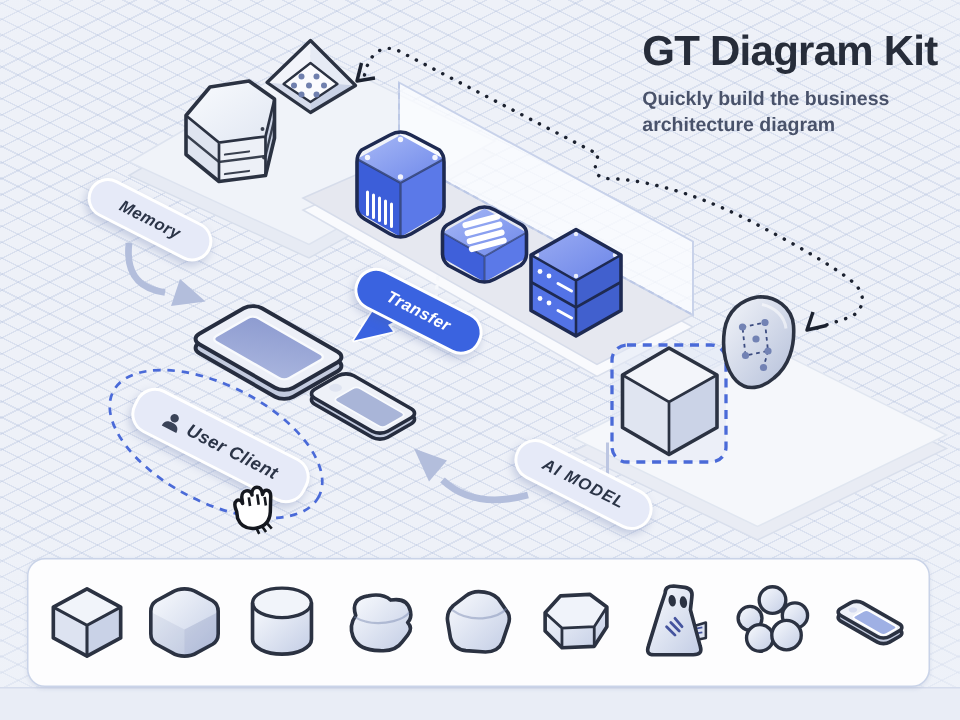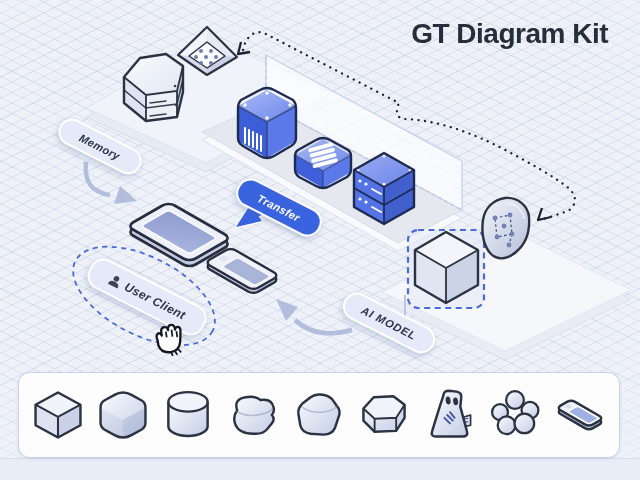--- a/index.html
+++ b/index.html
@@ -9,21 +9,21 @@
     background-color:#eef1f8;
     background-image:
       repeating-linear-gradient(26.57deg, rgba(176,190,220,.32) 0 1px, transparent 1px 9.5px),
       repeating-linear-gradient(-26.57deg, rgba(176,190,220,.32) 0 1px, transparent 1px 9.5px);
   }
   .vignette{position:absolute;inset:0;z-index:0;pointer-events:none;
     background:radial-gradient(95% 85% at 45% 40%, rgba(255,255,255,0) 55%, rgba(238,242,249,.85) 100%);}
   .scene{position:absolute;left:0;top:0;z-index:1}
   .bottom-strip{position:absolute;left:0;top:458px;width:640px;height:22px;
     background:#e9edf6;border-top:1px solid #d5dcec;z-index:0}
-  .title-block{position:absolute;top:18px;right:32px;text-align:left;z-index:3}
+  .title-block{position:absolute;top:18px;right:15px;text-align:left;z-index:3}
   .title-block h1{margin:0;font-size:28px;font-weight:800;letter-spacing:-.5px;color:#272d3a}
   .subtitle{margin-top:7px;font-size:13px;font-weight:700;color:#49526a;line-height:17px}
   .iso-pill{
     position:absolute;z-index:3;display:flex;align-items:center;justify-content:center;gap:5px;
     border:2px solid #fff;border-radius:14px;background:#e6eaf8;color:#2b3447;
     font-style:italic;font-weight:700;font-size:11px;letter-spacing:.3px;
     box-shadow:0 3px 6px rgba(80,100,160,.28);transform:rotate(27deg);white-space:nowrap;
   }
   .pill-memory{left:55px;top:133px;width:86px;height:23px}
   .pill-transfer{left:233px;top:193px;width:88px;height:25px;background:#3a63e0;color:#fff}
@@ -263,20 +263,24 @@
       <path d="M1,11 C1,7.5 3,6.5 6,6.5 C9,6.5 11,7.5 11,11 Z" fill="#3a4358"></path>
     </svg>
     <span>User Client</span>
   </div>
   <div class="iso-pill pill-ai-model">
     <span>AI MODEL</span>
   </div>
 
   <div class="title-block">
     <h1>GT Diagram Kit</h1>
+    <div class="subtitle">
+      <div>Quickly build the business</div>
+      <div>architecture diagram</div>
+    </div>
   </div>
 
   <div class="cursor-wrap">
     <svg width="42" height="42" viewBox="0 0 36 36" style="transform:rotate(-8deg)">
       <path d="M8,20 C6,13 11,12 12,16 L12,13 C12,8 18,8 18,12 L18,11 C19,6.5 24,7 24,12 L24,12.5 C25,9 29,10 28.5,14 L27,23 C26,28 23,31 17.5,31 C12,31 9,28 8,24 Z" fill="#fff" stroke="#15181f" stroke-width="2" stroke-linejoin="round"></path>
       <path d="M16,13 L16,18 M21,12 L21,18 M25,14 L25,19" stroke="#15181f" stroke-width="1.5" fill="none"></path>
       <path d="M18,31.5 L19,34.5 M21.5,31 L23,34 M24.5,29.5 L26.5,32.5" stroke="#15181f" stroke-width="1.5" fill="none"></path>
     </svg>
   </div>
 

